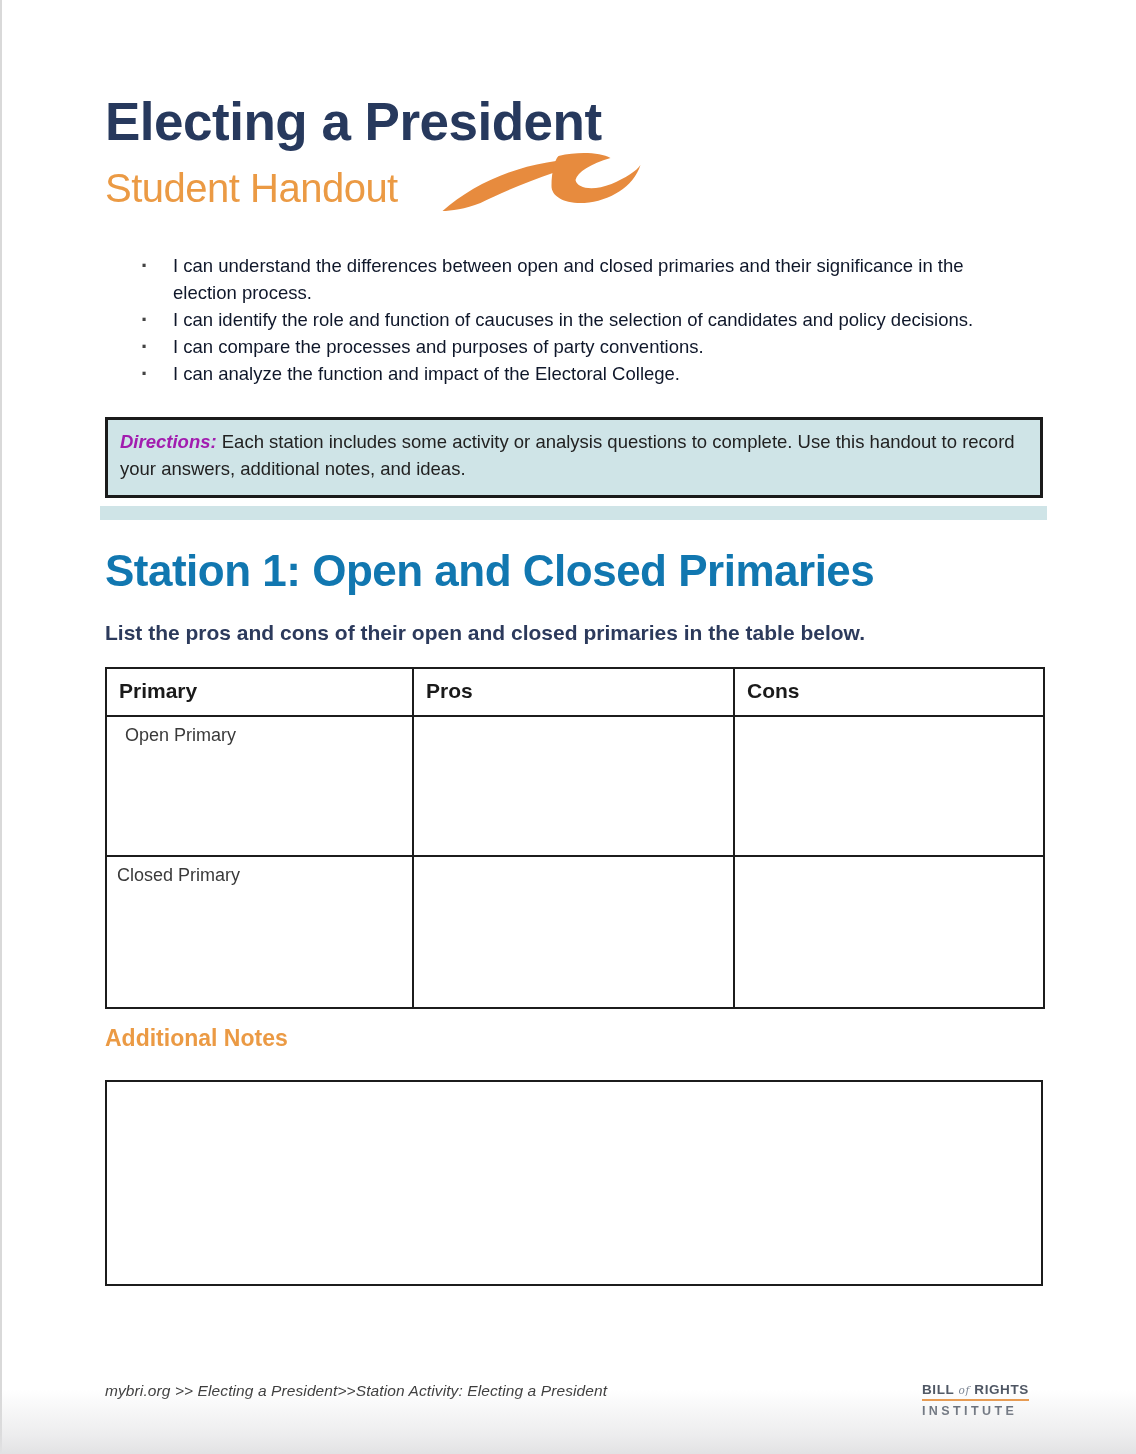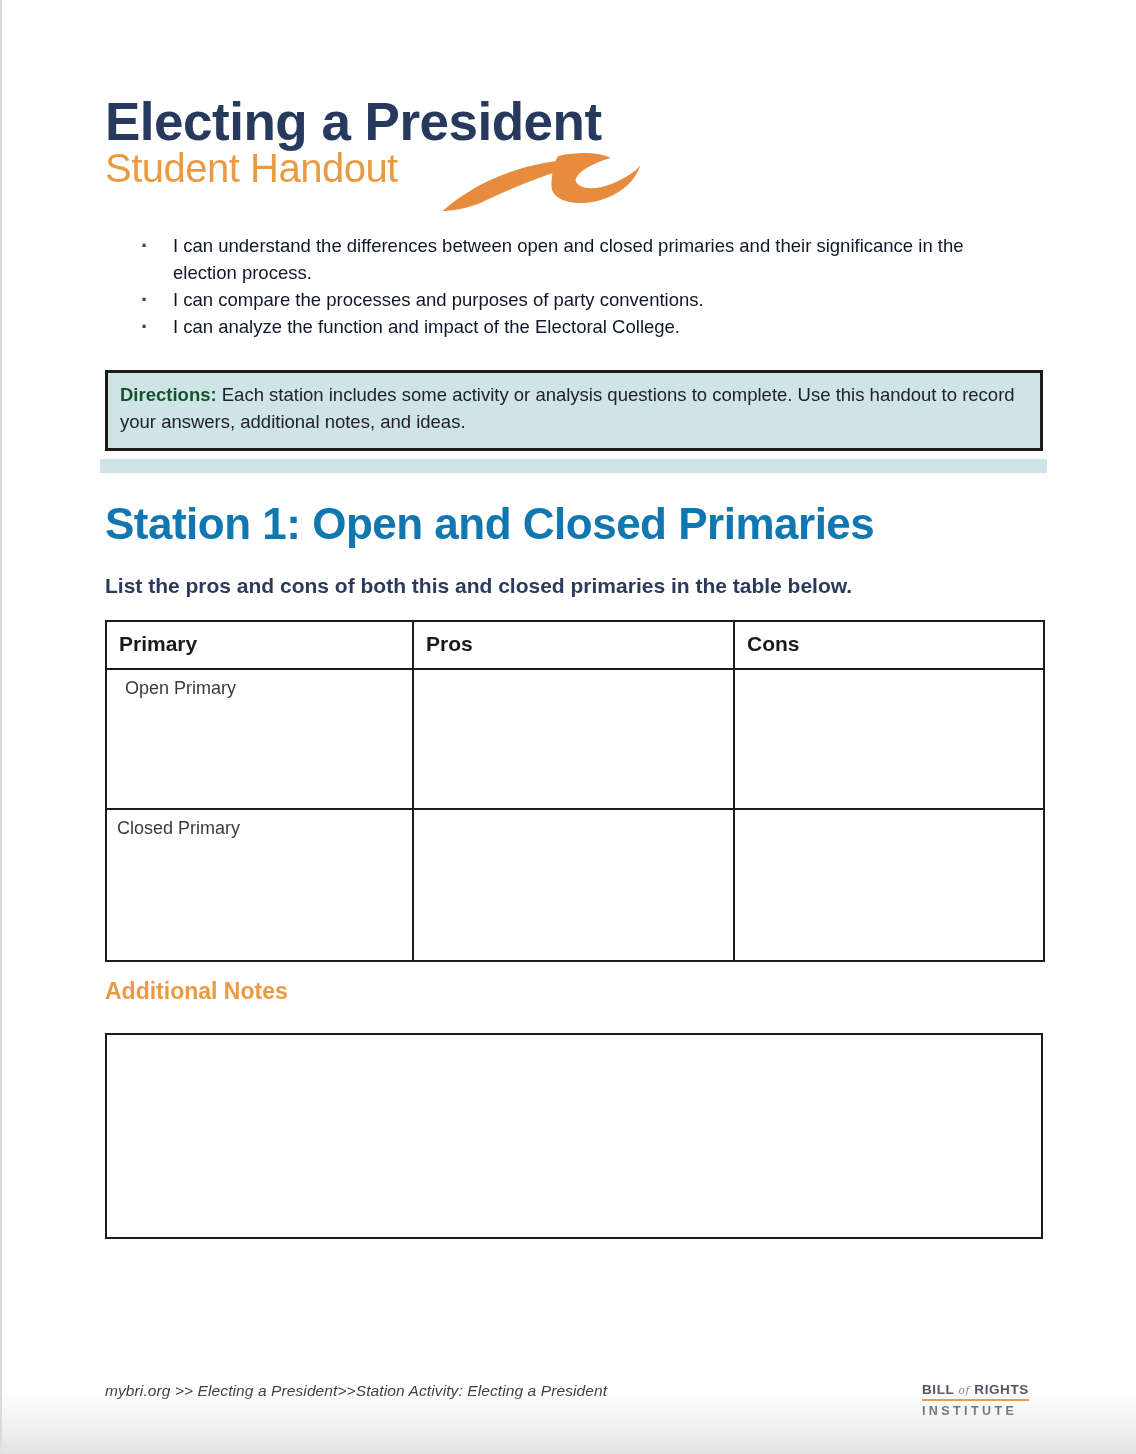--- a/index.html
+++ b/index.html
@@ -25,20 +25,21 @@
   .content {
     position: absolute; left: 105px; top: 0; width: 938px;
   }
 
   .doc-title {
     margin: 95px 0 0 0;
     font-size: 53px; font-weight: 800; letter-spacing: -0.5px;
     color: #27395d; line-height: 1.0;
   }
   .doc-subtitle {
+    margin-top: 20px;
     font-size: 40px; font-weight: 400; letter-spacing: -0.5px;
     color: #eb9a44; line-height: 1.0;
   }
   .swoosh {
     position: absolute; left: 438px; top: 148px; width: 205px; height: 70px;
   }
 
   .objectives {
     margin: 44px 0 0 0; padding: 0 0 0 36px;
     list-style: none;
@@ -55,21 +56,21 @@
     font-size: 22px; font-weight: 700; color: #444;
   }
 
   .directions-box {
     margin-top: 30px;
     border: 3px solid #1b1b1b;
     background: #cfe4e7;
     padding: 8px 14px 13px 12px;
     font-size: 18.5px; line-height: 27px; color: #222;
   }
-  .directions-box b { color: #14532d; }
+  .directions-box b { color: #a21caf; font-style: italic; }
   .teal-band {
     margin-top: 8px; margin-left: -5px;
     width: 947px; height: 14px;
     background: #cfe4e7;
   }
 
   .station-heading {
     margin: 28px 0 0 0;
     font-size: 44px; font-weight: 800; letter-spacing: -0.5px;
     color: #1177b0; line-height: 1.05;
@@ -151,31 +152,32 @@
 </svg>
 
 <div class="content">
 
   <h1 class="doc-title">Electing a President</h1>
 
   <div class="doc-subtitle">Student Handout</div>
 
   <ul class="objectives">
     <li>I can understand the differences between open and closed primaries and their significance in the election process.</li>
+    <li>I can identify the role and function of caucuses in the selection of candidates and policy decisions.</li>
     <li>I can compare the processes and purposes of party conventions.</li>
     <li>I can analyze the function and impact of the Electoral College.</li>
   </ul>
 
   <div class="directions-box"><b>Directions:</b><span> Each station includes some activity or analysis questions to complete. Use this handout to record your answers, additional notes, and ideas.</span></div>
 
   <div class="teal-band"></div>
 
   <h2 class="station-heading">Station 1: Open and Closed Primaries</h2>
 
-  <div class="table-instruction">List the pros and cons of both this and closed primaries in the table below.</div>
+  <div class="table-instruction">List the pros and cons of their open and closed primaries in the table below.</div>
 
   <table class="primaries">
     <colgroup>
       <col class="col-primary">
         <col class="col-pros">
         <col class="col-cons">
     </colgroup>
     <thead>
       <tr>
         <th>Primary</th>

